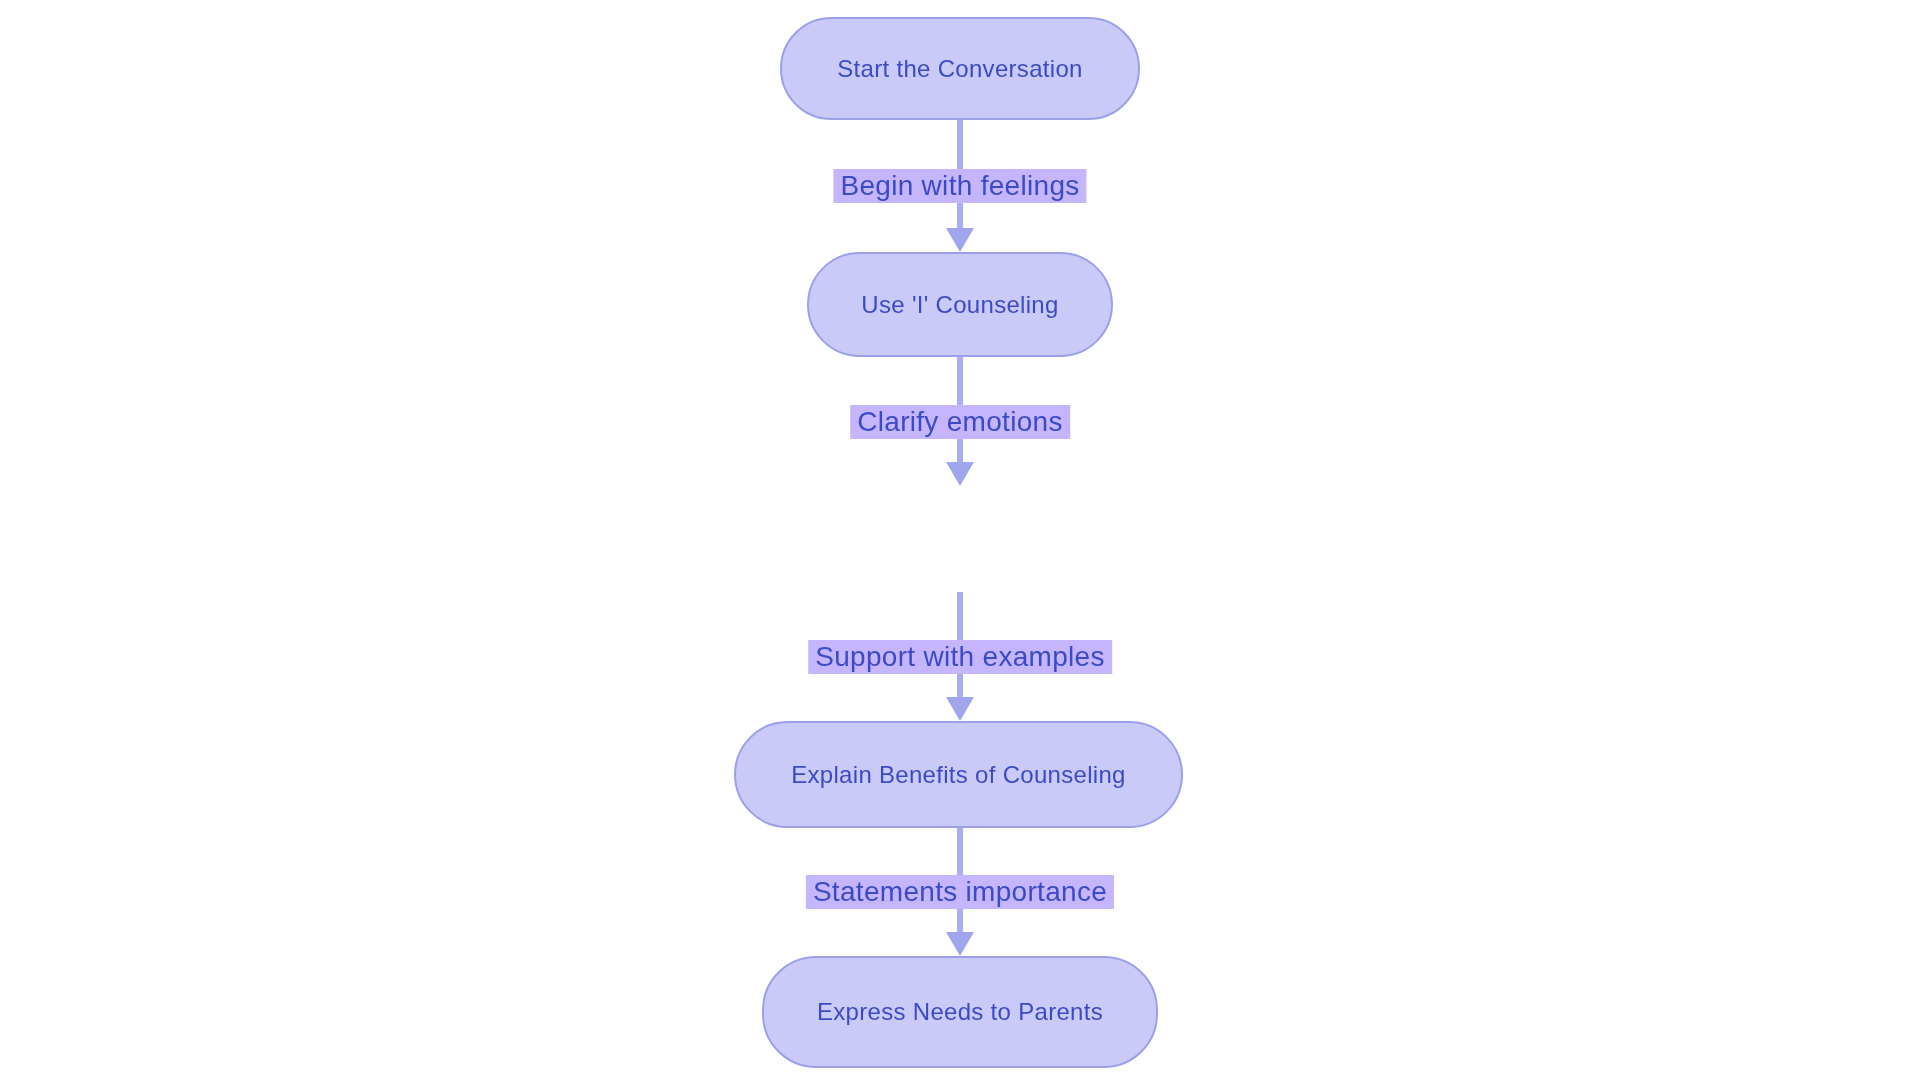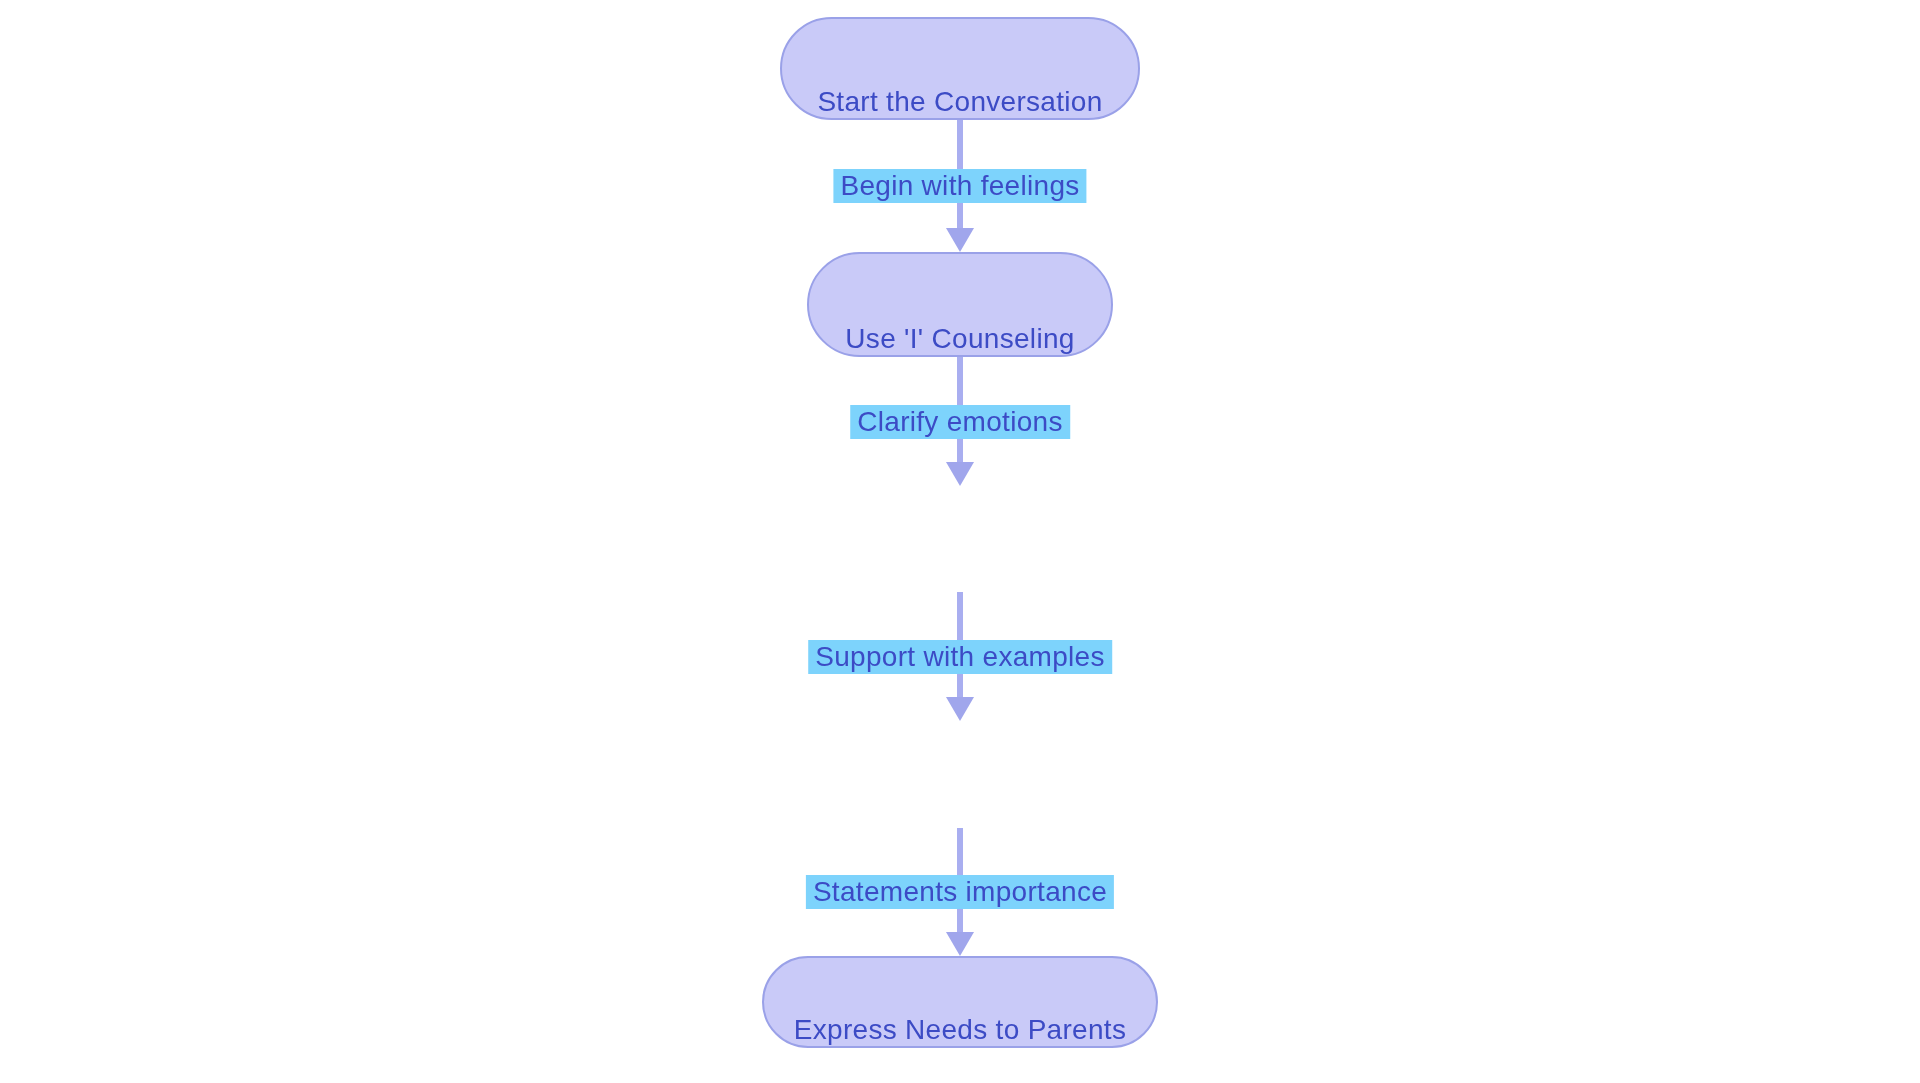--- a/index.html
+++ b/index.html
@@ -15,33 +15,33 @@
     font-family: "Liberation Sans", sans-serif;
     overflow: hidden;
   }
   .node {
     position: absolute;
     box-sizing: border-box;
     background: var(--node-fill, #c9caf8);
     border: 2px solid var(--node-border, #9aa1e8);
     border-radius: 54px;
     display: flex;
-    align-items: flex-end;
+    align-items: center;
     justify-content: center;
     color: var(--node-text, #3c4bc5);
-    font-size: 28px;
+    font-size: 24px;
     letter-spacing: 0.3px;
     text-align: center;
     white-space: nowrap;
   }
   .node-0 { left: 780px; top: 17px;  width: 360px; height: 103px; }
   .node-1 { left: 807px; top: 252px; width: 306px; height: 105px; }
   .node-2 { left: 761px; top: 486px; width: 397px; height: 106px; }
   .node-3 { left: 734px; top: 721px; width: 449px; height: 107px; }
-  .node-4 { left: 762px; top: 956px; width: 396px; height: 92px; }
+  .node-4 { left: 762px; top: 956px; width: 396px; height: 112px; }
 
   .edge {
     position: absolute;
     left: 930px;
     width: 60px;
   }
   .edge-0 { top: 120px; height: 132px; }
   .edge-1 { top: 357px; height: 129px; }
   .edge-2 { top: 592px; height: 129px; text-align: center; }
   .edge-3 { top: 828px; height: 128px; }
@@ -68,21 +68,21 @@
   }
   .edge-label {
     position: absolute;
     left: 50%;
     top: 50%;
     transform: translate(-50%, -50%);
     white-space: nowrap;
     color: var(--label-text, #3c4bc5);
     font-size: 28px;
     letter-spacing: 0.3px;
-    background: #7dd3fc;
+    background: #c4b5fd;
     padding: 1px 7px;
   }
 </style>
 </head>
 <body>
 
 <div class="canvas">
 
   <div class="node node-0">
     <span>Start the Conversation</span>
@@ -104,20 +104,23 @@
     <div class="edge-label">Clarify emotions</div>
   </div>
 
 
   <div class="edge edge-2">
     <div class="edge-line"></div>
     <div class="edge-arrowhead"></div>
     <div class="edge-label">Support with examples</div>
   </div>
 
+  <div class="node node-3">
+    <span>Explain Benefits of Counseling</span>
+  </div>
 
   <div class="edge edge-3">
     <div class="edge-line"></div>
     <div class="edge-arrowhead"></div>
     <div class="edge-label">Statements importance</div>
   </div>
 
   <div class="node node-4">
     <span>Express Needs to Parents</span>
   </div>

